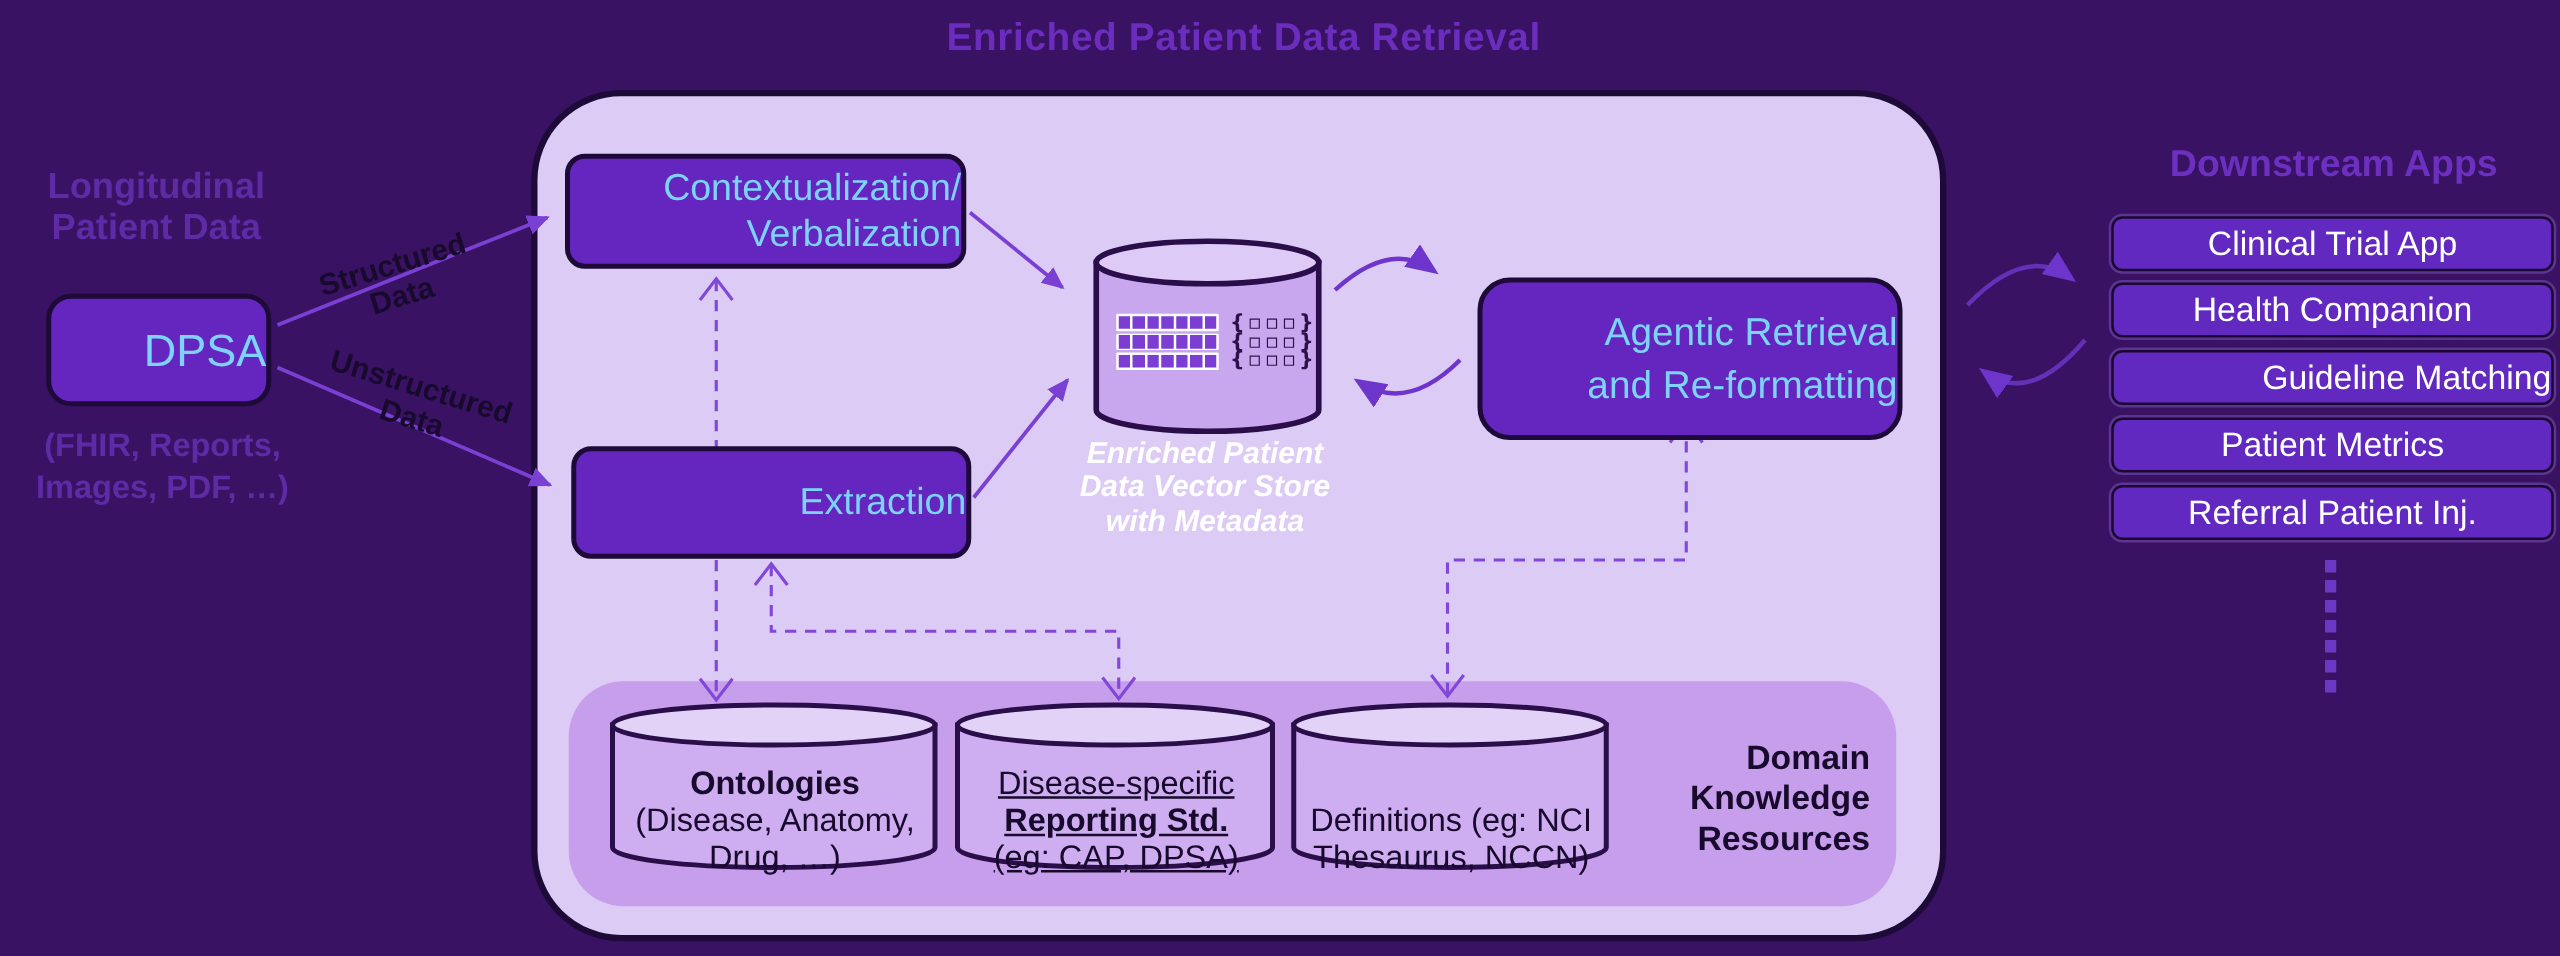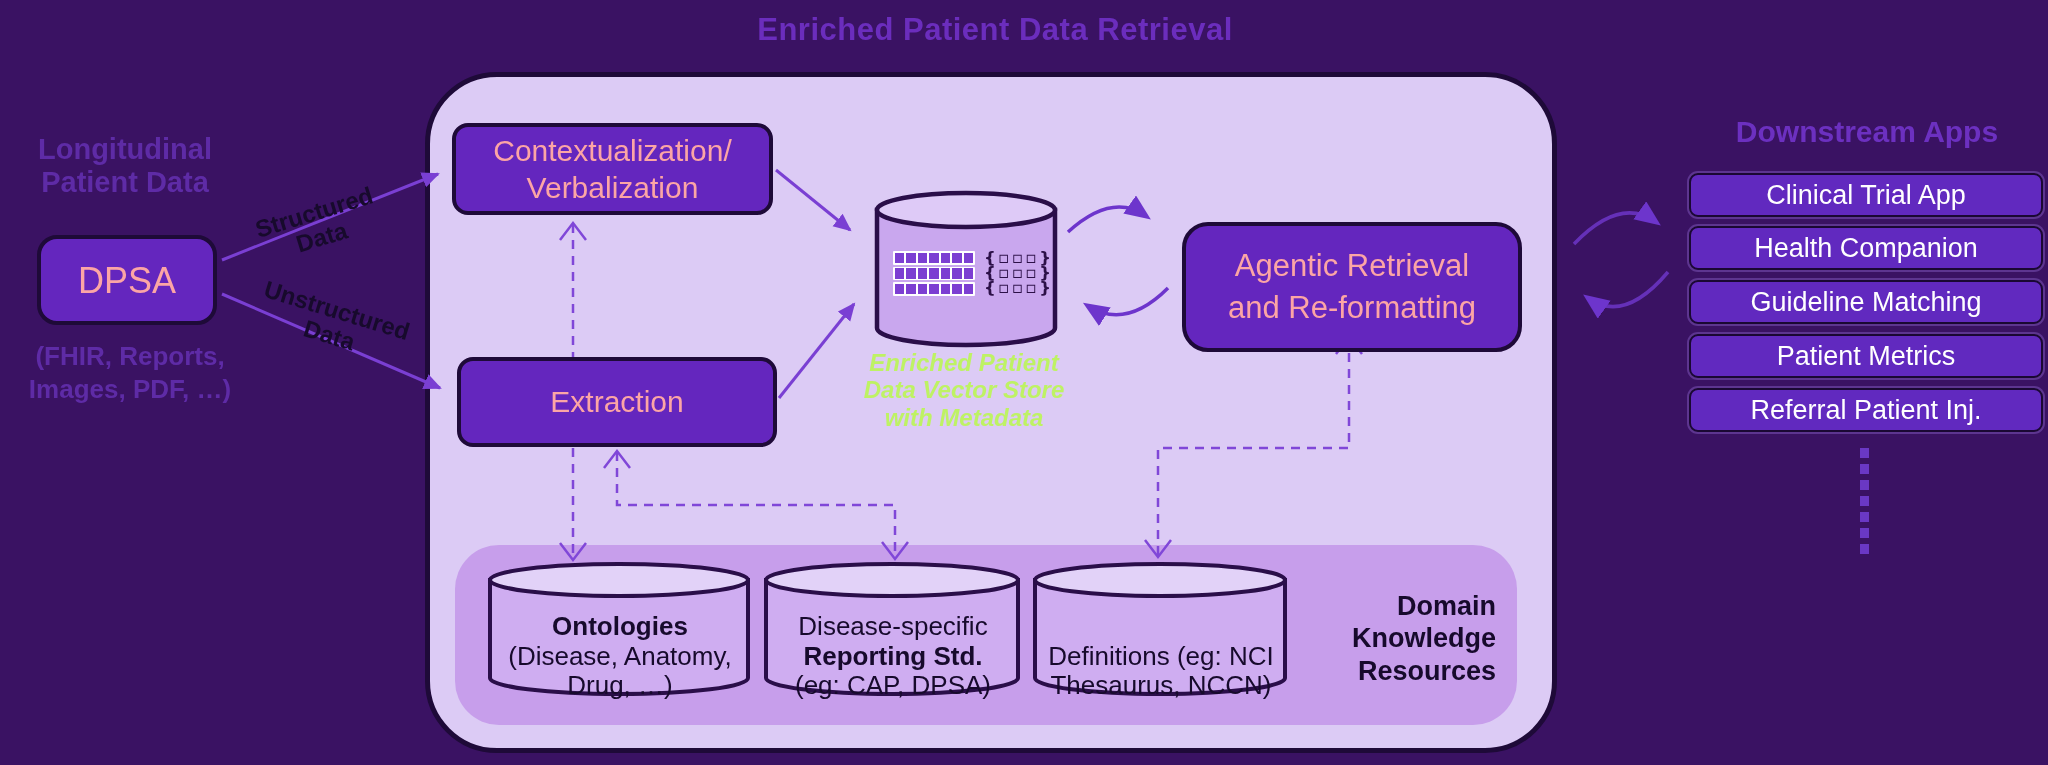--- a/index.html
+++ b/index.html
@@ -24,36 +24,36 @@
   
   .diagram-title{
     left:425px; top:12px; width:1140px; z-index:3;
     font-size:31px; font-weight:700; color:#6b2dbd; letter-spacing:.5px;
   }
   .side-heading{ font-size:29px; font-weight:700; color:#5e2ba6; line-height:1.13; z-index:3;}
   .downstream-heading{ left:1717px; top:115px; width:300px; font-size:30px; font-weight:700; color:#6c30c0; z-index:3;}
   .purple-caption{ font-size:26px; font-weight:700; color:#5e2ba6; line-height:1.25; z-index:3;}
   .node{
     background:#6426be; border:4px solid #1e0a38; box-sizing:border-box;
-    color:#fca5a5; display:flex; flex-direction:column; align-items:center; justify-content:center;
+    color:#7dd3fc; display:flex; flex-direction:column; align-items:flex-end; justify-content:center;
     z-index:3; line-height:1.25;
   }
   .node .ln{display:block;}
   .dpsa{ left:37px; top:235px; width:180px; height:90px; border-radius:20px; font-size:36px;}
   .ctx{ left:452px; top:123px; width:321px; height:92px; border-radius:16px; font-size:30px;}
   .af { left:457px; top:357px; width:320px; height:90px; border-radius:16px; font-size:30px;}
   .agentic{ left:1182px; top:202px; width:340px; height:130px; border-radius:26px; font-size:31px; line-height:1.35;margin-top:20px;}
   .edge-label{
     z-index:3; font-size:24px; font-weight:700; color:#170a2c; line-height:1.08; text-align:center;
   }
   .edge-structured{ left:233px; top:199px; width:170px; transform:rotate(-17deg);}
   .edge-unstructured{ left:233px; top:297px; width:200px; transform:rotate(17deg);}
   .vs-caption{
     left:840px; top:349px; width:248px; z-index:3;
-    font-style:italic; font-weight:700; font-size:24px; color:#bef264; line-height:1.14;
+    font-style:italic; font-weight:700; font-size:24px; color:#ffffff; line-height:1.14;
   }
   .cyl-text{ z-index:3; font-size:26px; color:#170a2c; line-height:1.14;margin-top:14px;}
   .cyl-text .b{font-weight:700;}
   .knowledge-heading{ left:1316px; top:590px; width:180px; z-index:3;
     font-size:27px; font-weight:700; color:#170a2c; line-height:1.2;text-align:right;}
   .app-box{
     left:1689px; width:354px; height:44px; z-index:3; box-sizing:border-box;
     background:#6129bf; border:2.5px solid #1a0833; border-radius:9px;
     box-shadow:0 0 0 2px rgba(160,120,230,0.35);
     color:#fff; font-size:27px; display:flex; align-items:center; justify-content:center;
@@ -225,21 +225,21 @@
     <span>Enriched Patient</span><br>
     <span>Data Vector Store</span><br>
     <span>with Metadata</span>
   </div>
 
   <div class="abs cyl-text center" style="left:492px; top:598px; width:256px;">
     <span class="b">Ontologies</span><br>
     <span>(Disease, Anatomy,</span><br>
     <span>Drug, …)</span>
   </div>
-  <div class="abs cyl-text center" style="left:768px; top:598px; width:250px;">
+  <div class="abs cyl-text center" style="left:768px; top:598px; width:250px;text-decoration:underline;">
     <span>Disease-specific</span><br>
     <span class="b">Reporting Std.</span><br>
     <span>(eg: CAP, DPSA)</span>
   </div>
   <div class="abs cyl-text center" style="left:1037px; top:598px; width:248px;">
     <br>
     <span>Definitions (eg: NCI</span><br>
     <span>Thesaurus, NCCN)</span>
   </div>
   <div class="abs knowledge-heading center">
@@ -248,21 +248,21 @@
     <span>Resources</span>
   </div>
 
   <div class="abs downstream-heading center">Downstream Apps</div>
   <div class="abs app-box" style="top:173px;">
       <span>Clinical Trial App</span>
     </div>
   <div class="abs app-box" style="top:226px;">
       <span>Health Companion</span>
     </div>
-  <div class="abs app-box" style="top:280px;">
+  <div class="abs app-box" style="top:280px;justify-content:flex-end;">
       <span>Guideline Matching</span>
     </div>
   <div class="abs app-box" style="top:334px;">
       <span>Patient Metrics</span>
     </div>
   <div class="abs app-box" style="top:388px;">
       <span>Referral Patient Inj.</span>
     </div>
 
 </div>

